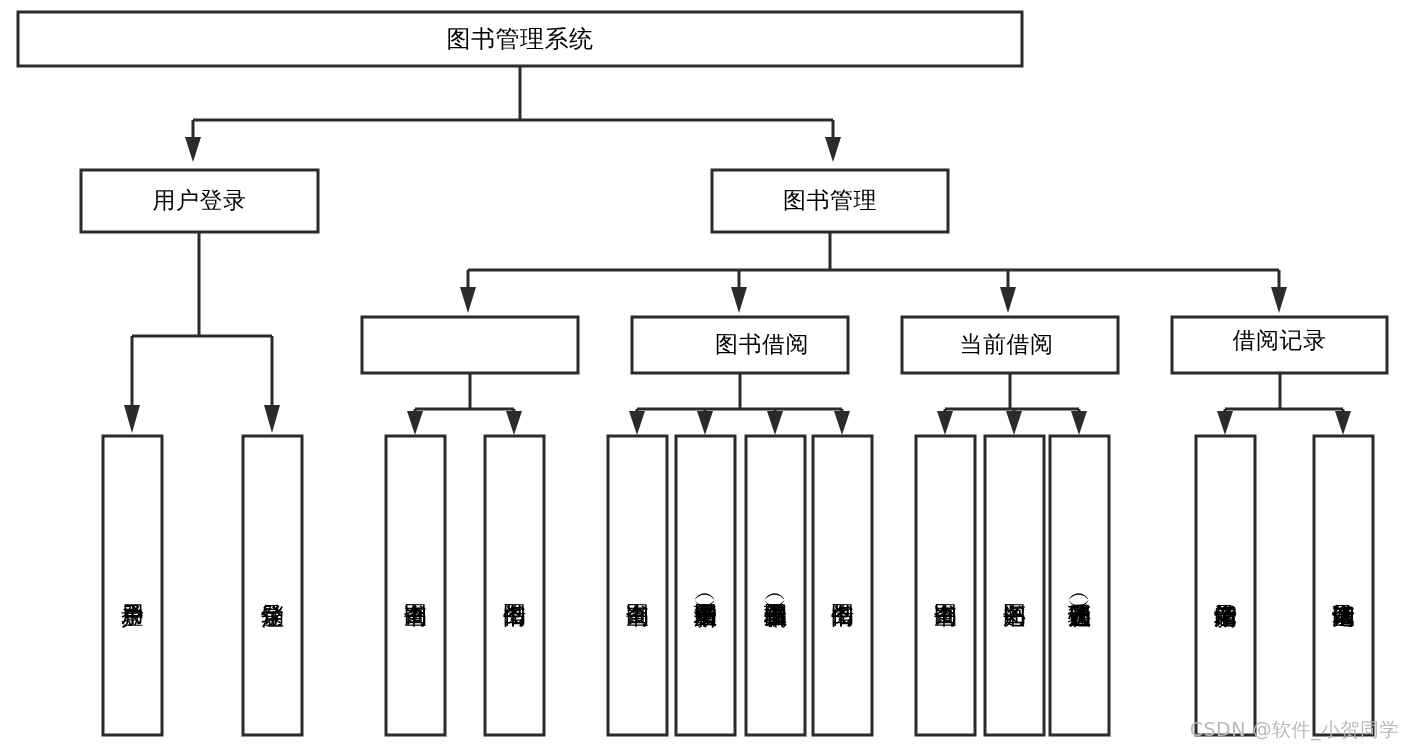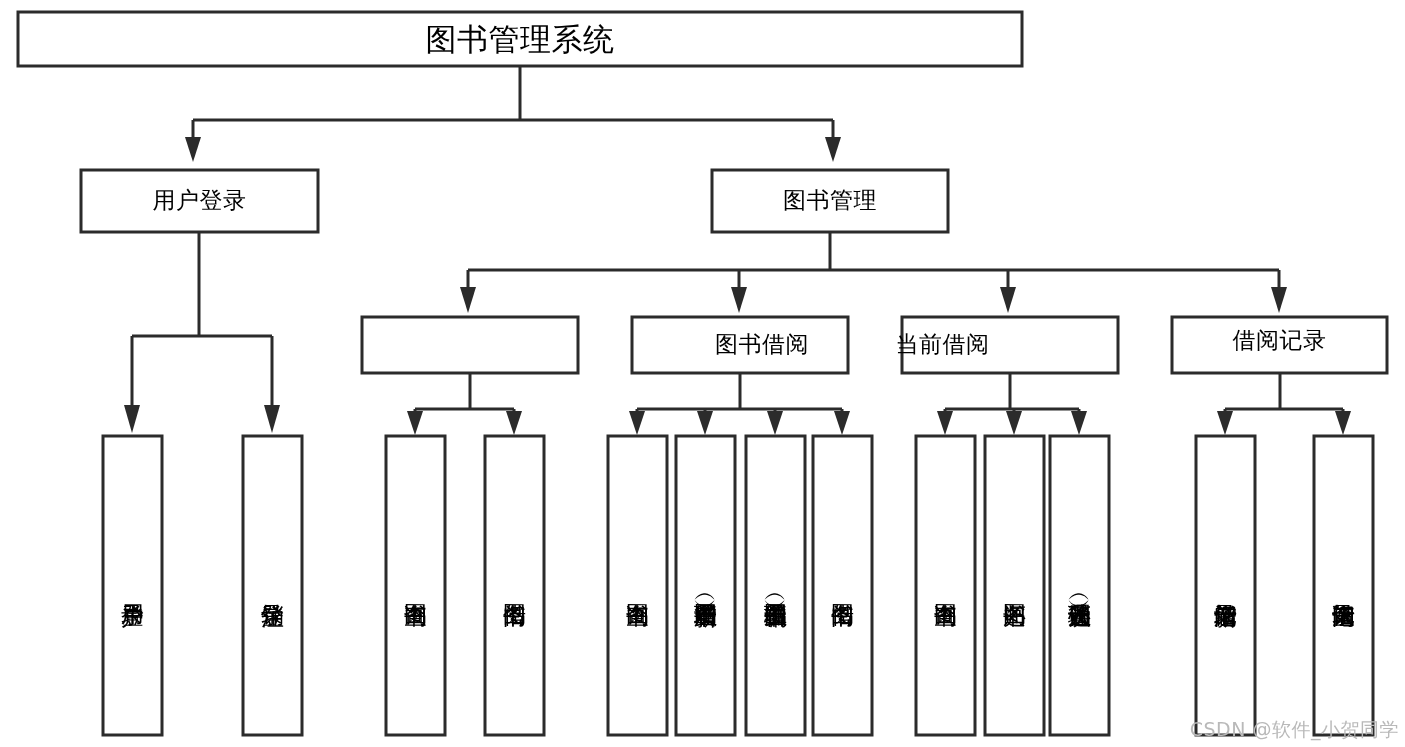--- a/index.html
+++ b/index.html
@@ -182,27 +182,27 @@
 
     <rect class="node-rect" x="916" y="436" width="59" height="299"></rect>
     <rect class="node-rect" x="985" y="436" width="59" height="299"></rect>
     <rect class="node-rect" x="1050" y="436" width="59" height="299"></rect>
 
     <rect class="node-rect" x="1196" y="436" width="59" height="299"></rect>
     <rect class="node-rect" x="1314" y="436" width="59" height="299"></rect>
 
   </svg>
 
-  <div class="node-label-h" style="left:18px; top:12px; width:1004px; height:54px; font-size:31px;">图书管理系统</div>
+  <div class="node-label-h" style="left:18px; top:12px; width:1004px; height:54px; font-size:24px;">图书管理系统</div>
 
   <div class="node-label-h" style="left:712px; top:170px; width:236px; height:62px;">图书管理</div>
   <div class="node-label-h" style="left:81px; top:170px; width:237px; height:62px;">用户登录</div>
 
   <div class="node-label-h" style="left:632px; top:317px; width:260px; height:56px;">图书借阅</div>
-  <div class="node-label-h" style="left:848px; top:317px; width:189px; height:56px;">当前借阅</div>
+  <div class="node-label-h" style="left:912px; top:317px; width:189px; height:56px;">当前借阅</div>
   <div class="node-label-h" style="left:1172px; top:317px; width:215px; height:48px;text-align:right;">借阅记录</div>
 
   <div class="node-label-v" style="left:103px; top:436px; width:59px; height:299px;">用户登录</div>
   <div class="node-label-v" style="left:243px; top:436px; width:59px; height:299px;">注销登录</div>
 
   <div class="node-label-v" style="left:386px; top:436px; width:59px; height:299px;">查询图书</div>
   <div class="node-label-v" style="left:485px; top:436px; width:59px; height:299px;">借阅图书</div>
 
   <div class="node-label-v" style="left:608px; top:436px; width:59px; height:299px;">查询图书</div>
   <div class="node-label-v" style="left:676px; top:436px; width:59px; height:299px;">新增图书（管理员）</div>

